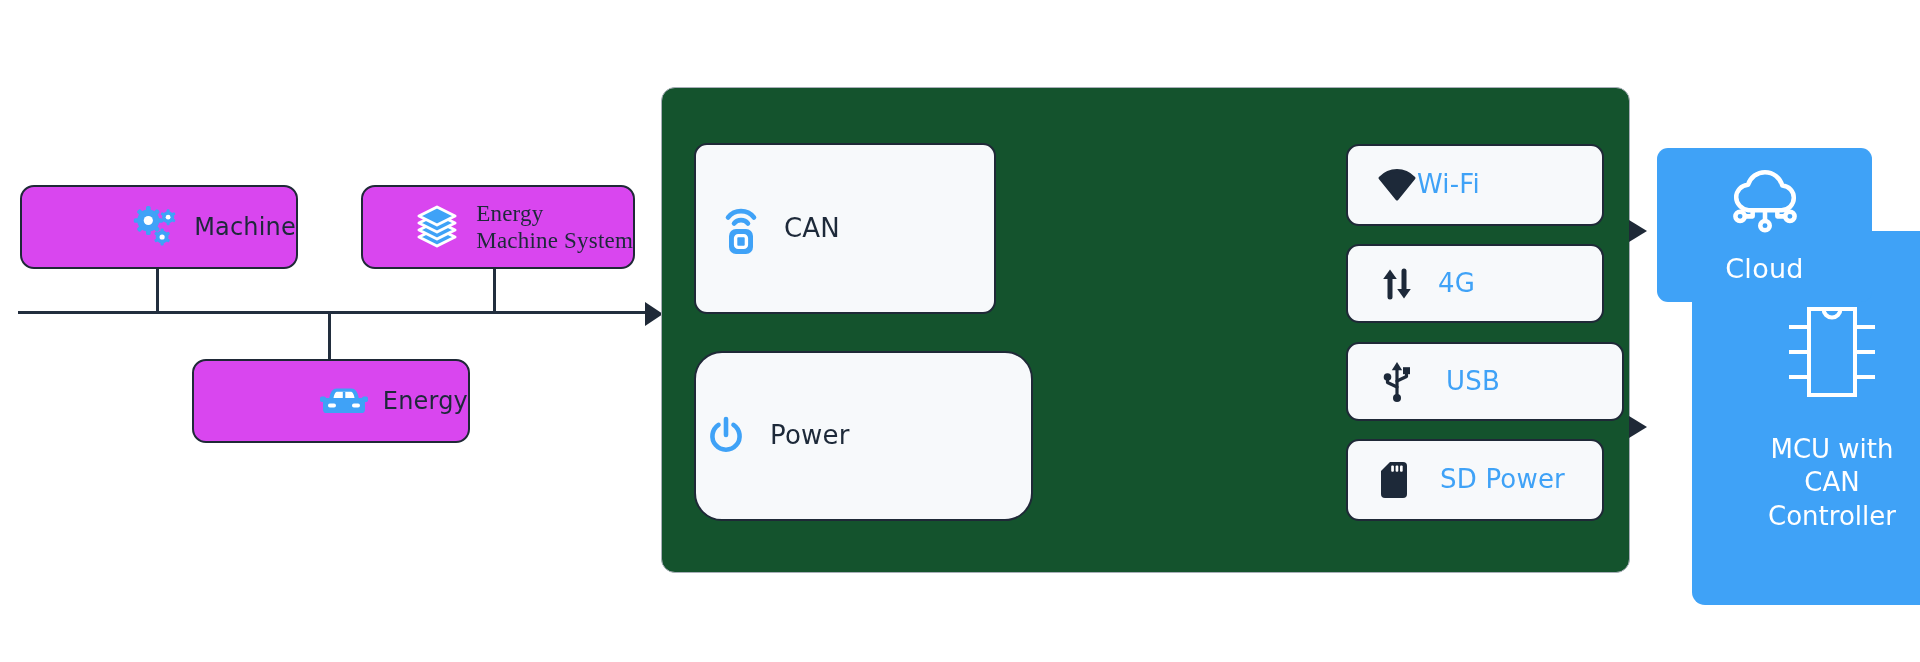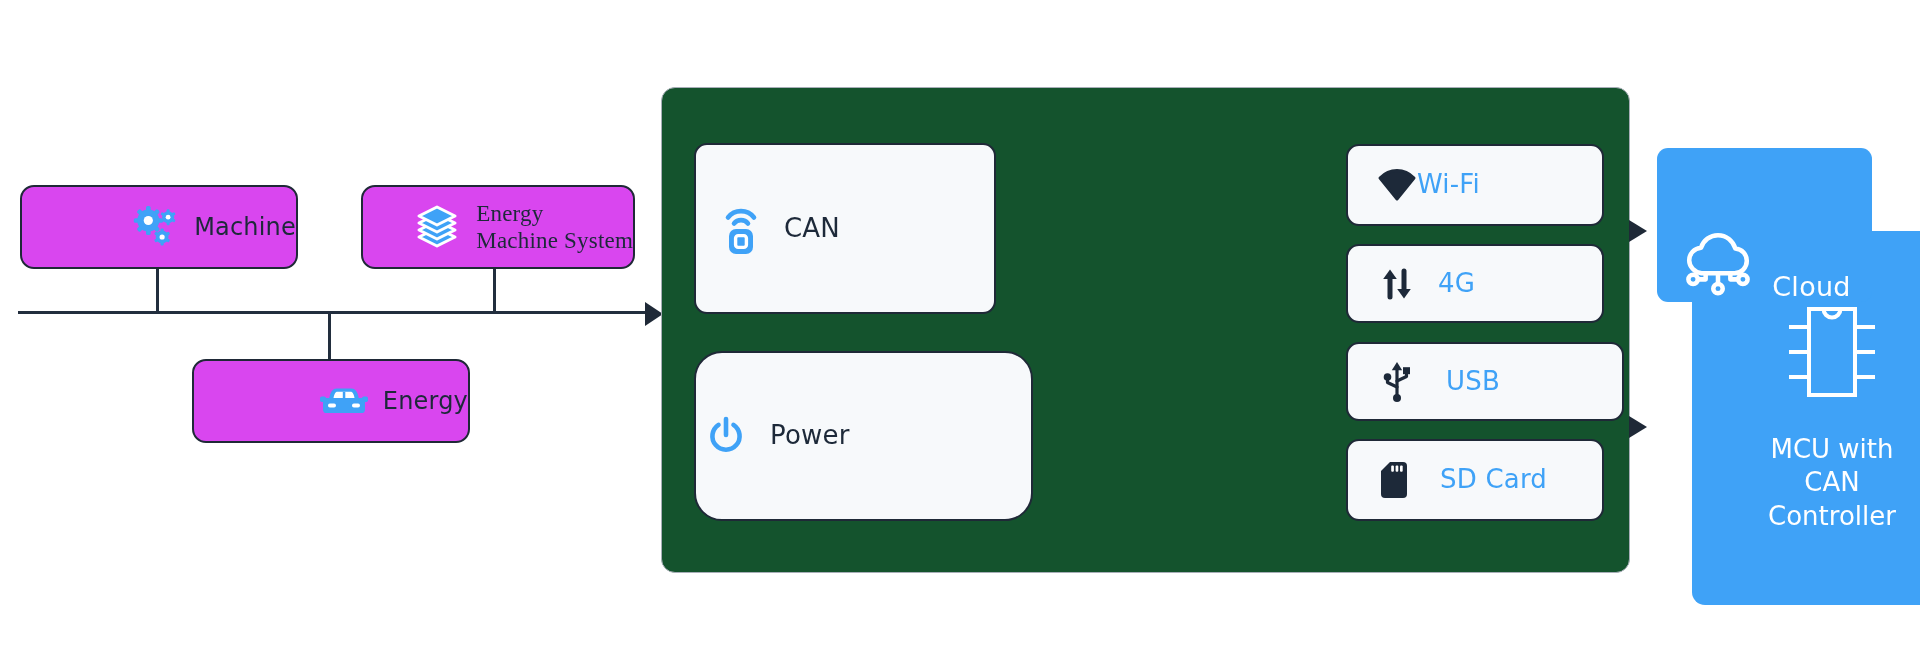--- a/index.html
+++ b/index.html
@@ -30,21 +30,21 @@
   }
   .module .lbl{font-size:26px;font-weight:500;letter-spacing:.2px;line-height:1.22;}
   .iface .lbl{color:#3fa2f7;}
   .mcu{
     position:absolute;left:1030px;top:143px;width:280px;height:374px;background:#3fa2f7;
     border-radius:13px;display:flex;flex-direction:column;align-items:center;box-sizing:border-box;
   }
   .mcu .lbl{color:#ffffff;font-size:26px;font-weight:500;text-align:center;line-height:1.28;margin-top:26px;}
   .dest{
     position:absolute;left:1657px;width:215px;background:#3fa2f7;border-radius:11px;
-    display:flex;flex-direction:row;align-items:flex-end;justify-content:center;gap:14px;box-sizing:border-box;
+    display:flex;flex-direction:column;align-items:center;justify-content:center;gap:14px;box-sizing:border-box;
   }
   .dest .lbl{color:#ffffff;font-size:27px;font-weight:500;letter-spacing:.3px;}
   .icon{flex:0 0 auto;display:block;}
   .block{display:block;}
 </style>
 </head>
 <body>
 
 <div class="canvas">
 
@@ -195,21 +195,21 @@
       <span class="lbl">USB</span>
     </div>
 
     <div class="module iface" style="left:684px;top:351px;width:258px;height:82px;padding-left:31px;gap:31px;">
       <svg class="icon" width="30" height="38" viewBox="0 0 30 38">
         <path d="M11 1 H24 A4 4 0 0 1 28 5 V33 A4 4 0 0 1 24 37 H6 A4 4 0 0 1 2 33 V10 Z" fill="#1d2939"></path>
         <rect x="12.2" y="4.6" width="2.7" height="6.2" rx="1" fill="#ffffff"></rect>
         <rect x="16.6" y="4.6" width="2.7" height="6.2" rx="1" fill="#ffffff"></rect>
         <rect x="21" y="4.6" width="2.7" height="6.2" rx="1" fill="#ffffff"></rect>
       </svg>
-      <span class="lbl">SD Card</span>
+      <span class="lbl">SD Power</span>
     </div>
 
   </div>
 
   <div class="tri-right" style="left:1629px;top:220px;"></div>
   <div class="tri-right" style="left:1629px;top:416px;"></div>
 
   <div class="dest" style="top:148px;height:154px;">
     <svg class="icon" width="80" height="72" viewBox="0 0 76 70">
       <g stroke="#ffffff" stroke-width="4.4" fill="none" stroke-linecap="round" stroke-linejoin="round">

